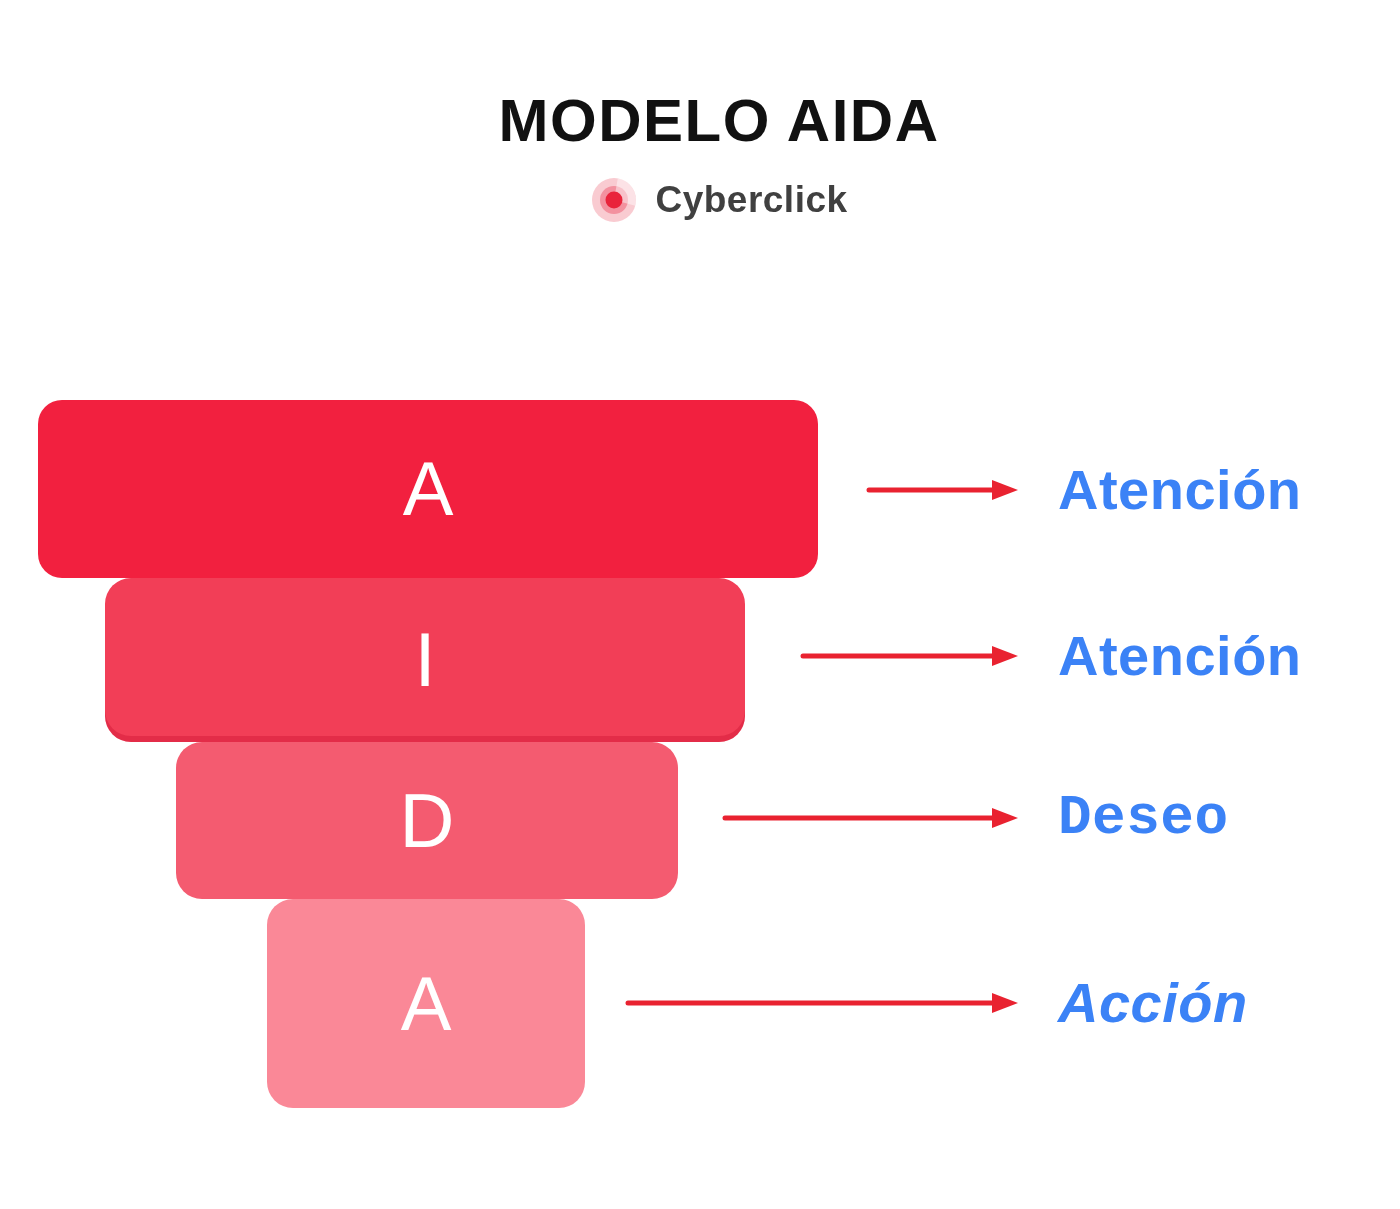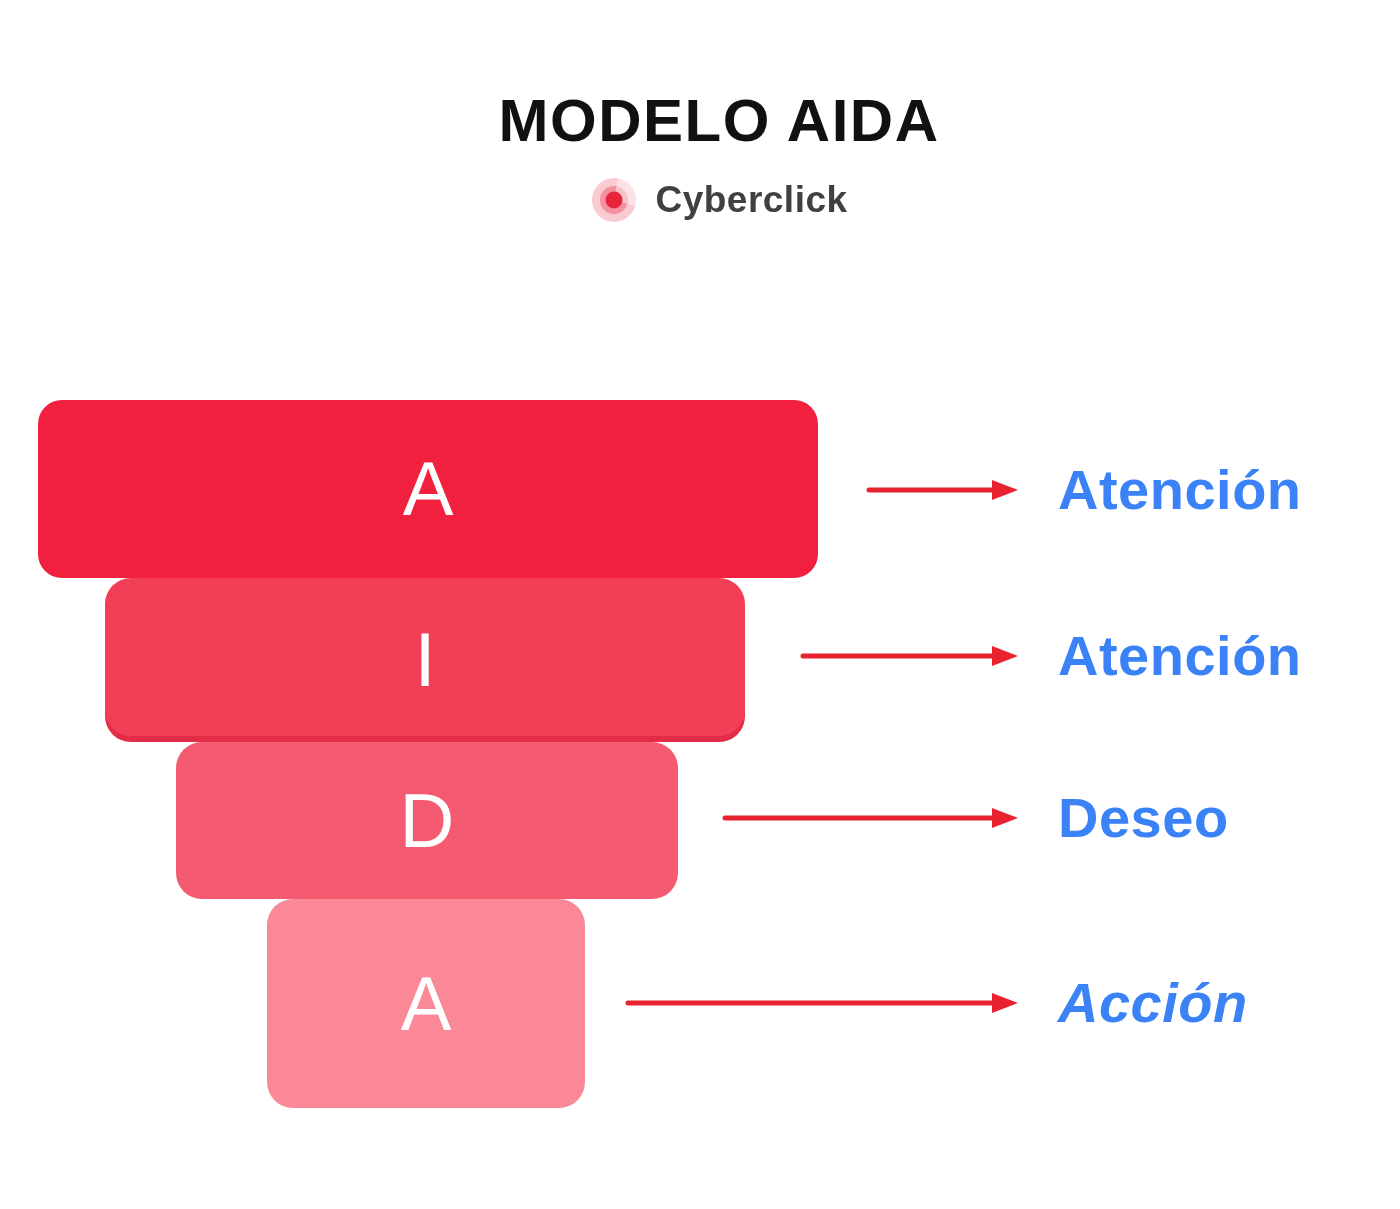--- a/index.html
+++ b/index.html
@@ -40,21 +40,21 @@
   .arrow-2{left:722px;top:806px;width:298px;}
   .arrow-3{left:625px;top:991px;width:395px;}
 
   
   .stage-label{
     position:absolute;left:1058px;font-size:56px;font-weight:600;color:#3b82f6;
     line-height:68px;letter-spacing:0.5px;white-space:nowrap;
   }
   .label-0{top:456px;}
   .label-1{top:622px;}
-  .label-2{top:784px;}
+  .label-2{top:784px;font-family:Liberation Mono, monospace;}
   .label-3{top:969px;font-style:italic;}
 </style>
 </head>
 <body>
 
 <div class="canvas">
 
   <h1 class="title">MODELO AIDA</h1>
 
   <div class="brand">

